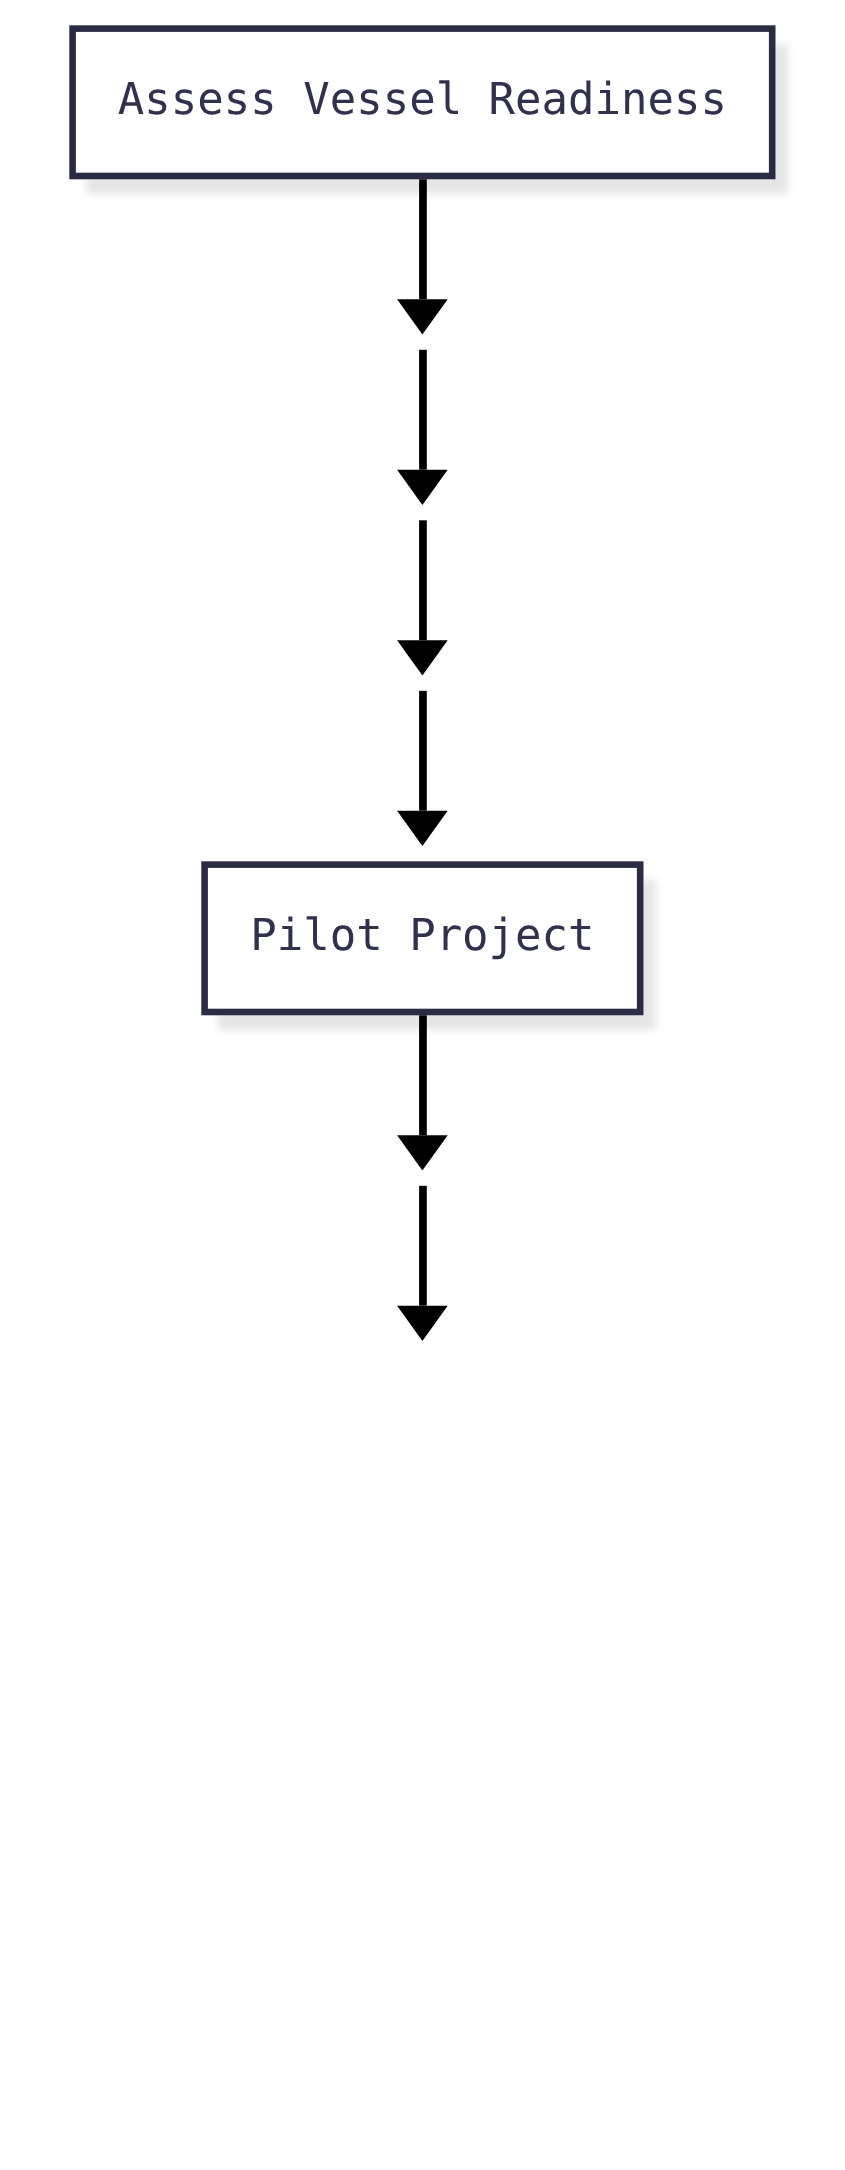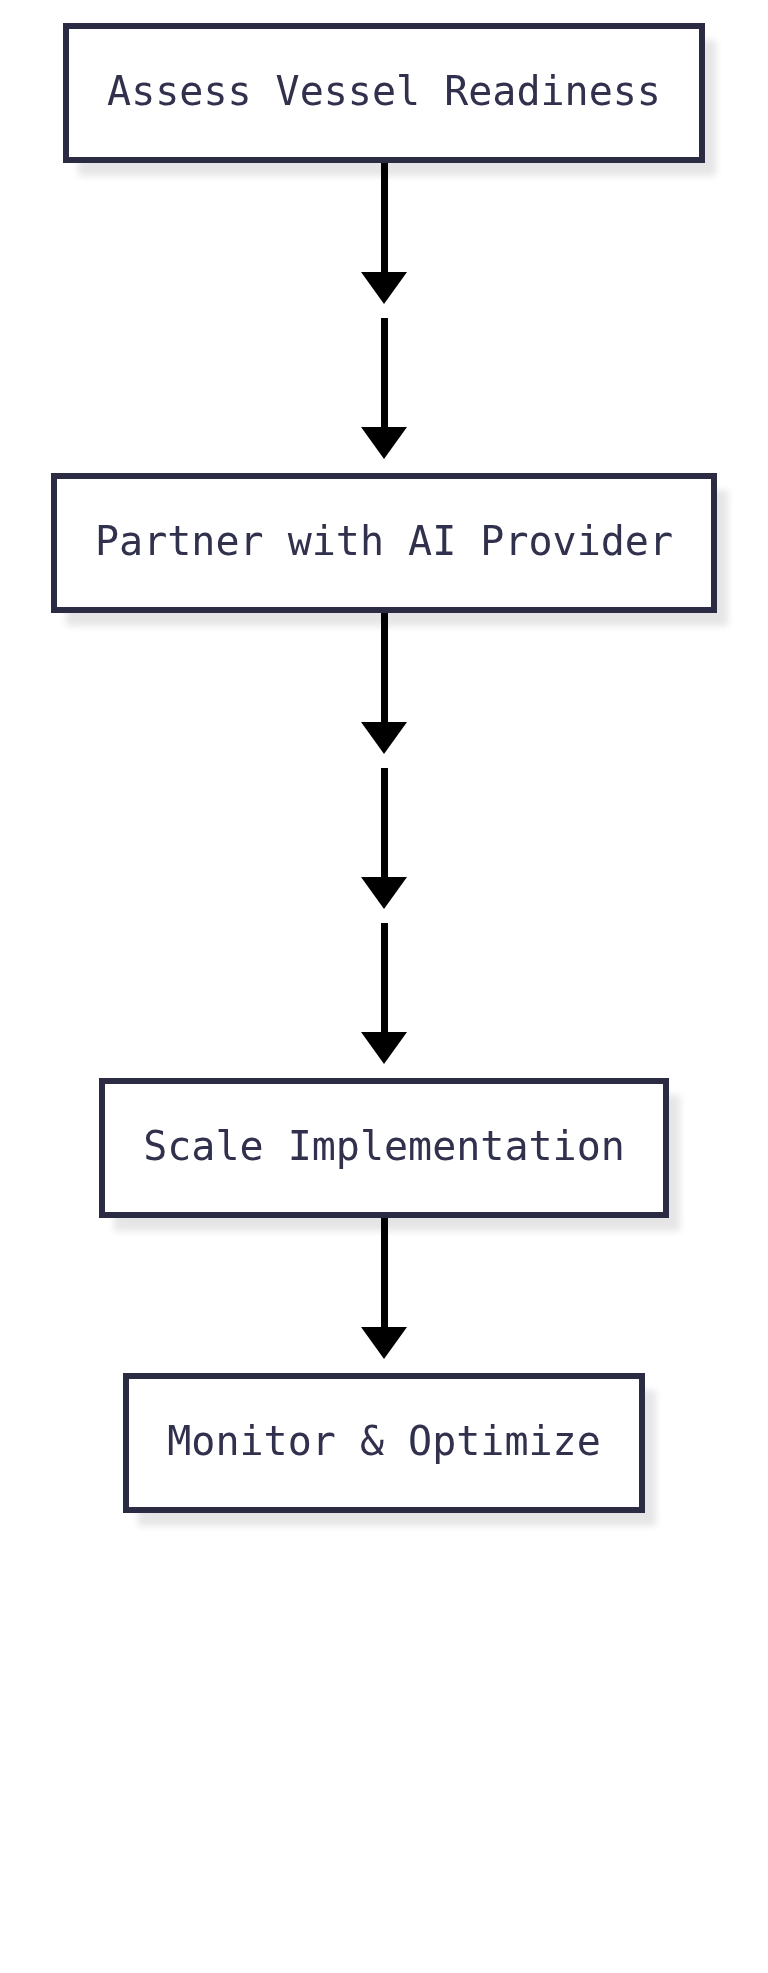--- a/index.html
+++ b/index.html
@@ -76,47 +76,41 @@
     <div class="arrow-stem"></div>
     <div class="arrow-head"></div>
   </div>
 
 
   <div class="arrow">
     <div class="arrow-stem"></div>
     <div class="arrow-head"></div>
   </div>
 
+
+  <div class="arrow">
+    <div class="arrow-stem"></div>
+    <div class="arrow-head"></div>
+  </div>
+
+
+  <div class="arrow">
+    <div class="arrow-stem"></div>
+    <div class="arrow-head"></div>
+  </div>
+
   <div class="node">
-    <span class="node-label">Partner with AI Provider</span>
+    <span class="node-label">Pilot Project</span>
   </div>
 
   <div class="arrow">
     <div class="arrow-stem"></div>
     <div class="arrow-head"></div>
   </div>
 
 
   <div class="arrow">
     <div class="arrow-stem"></div>
     <div class="arrow-head"></div>
   </div>
 
 
-  <div class="arrow">
-    <div class="arrow-stem"></div>
-    <div class="arrow-head"></div>
-  </div>
-
-  <div class="node">
-    <span class="node-label">Scale Implementation</span>
-  </div>
-
-  <div class="arrow">
-    <div class="arrow-stem"></div>
-    <div class="arrow-head"></div>
-  </div>
-
-  <div class="node">
-    <span class="node-label">Monitor &amp; Optimize</span>
-  </div>
-
 </div>
 
 </body></html>

